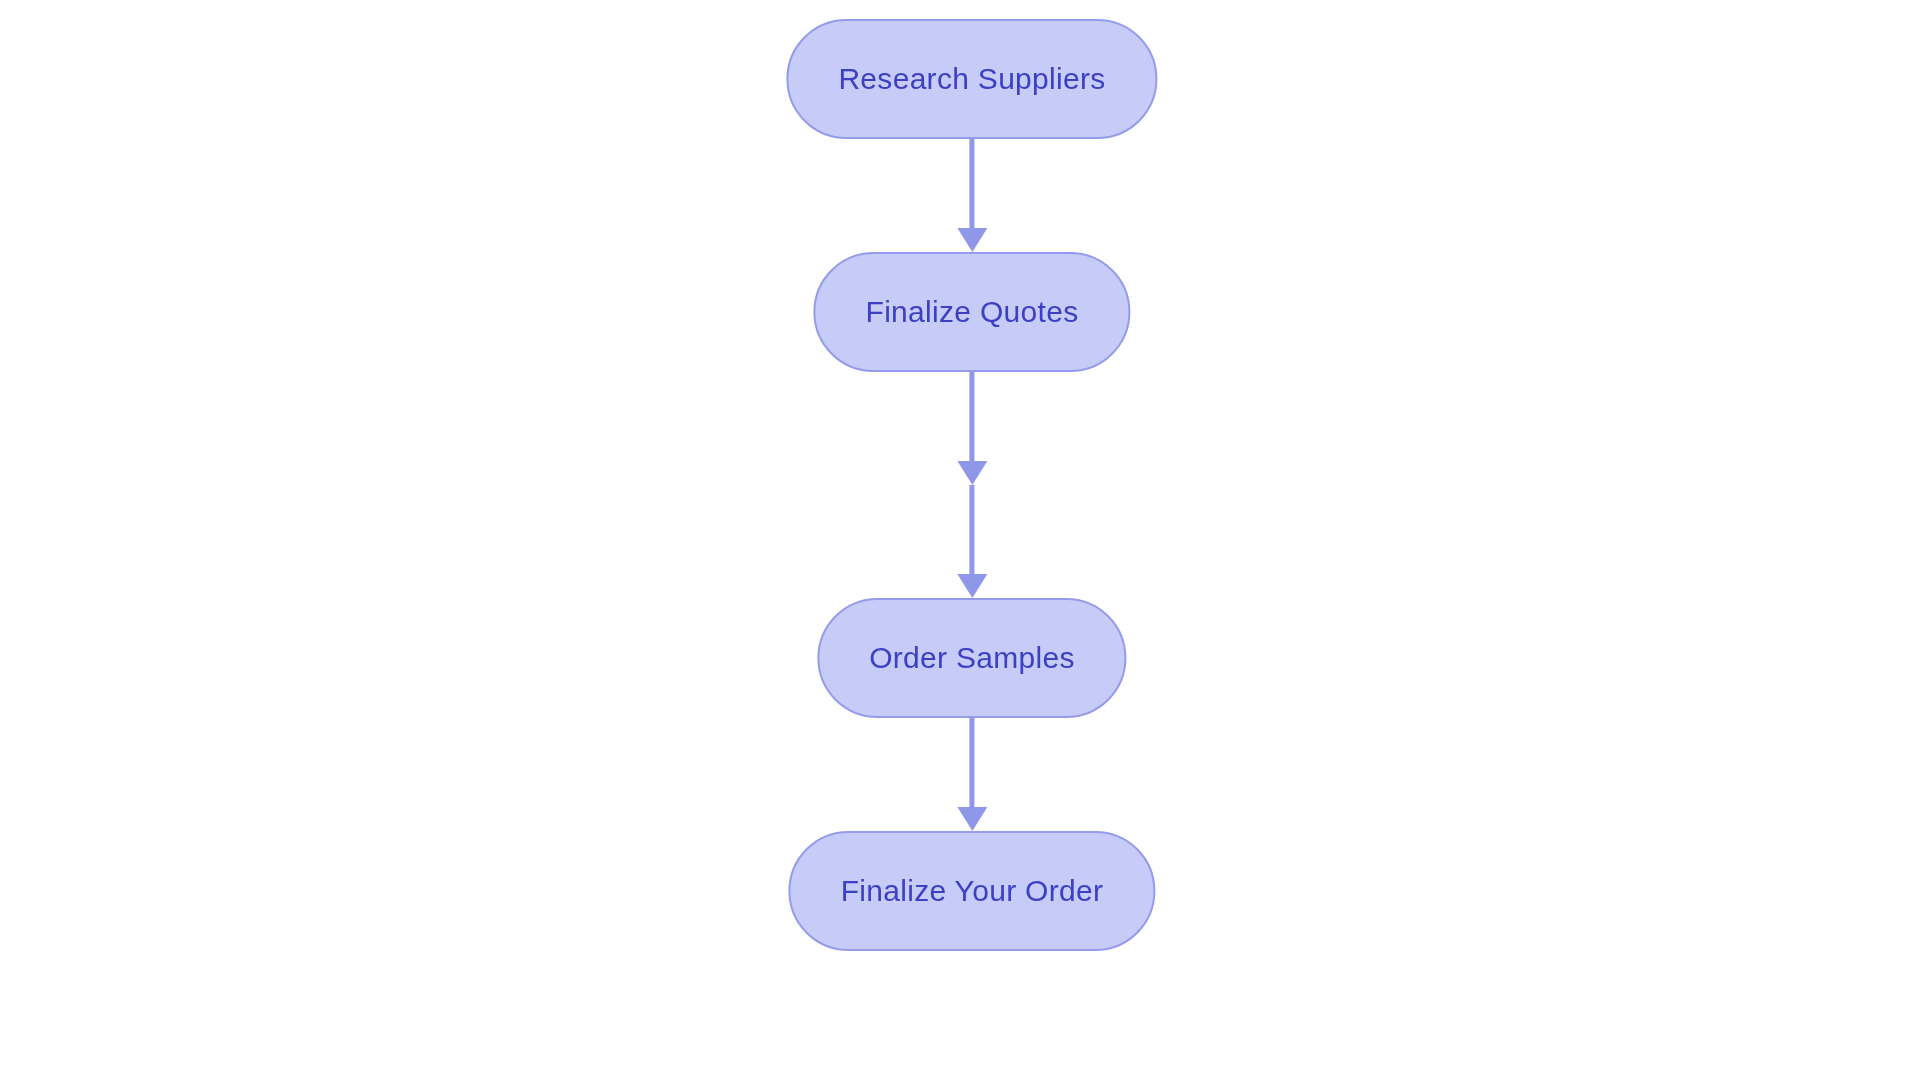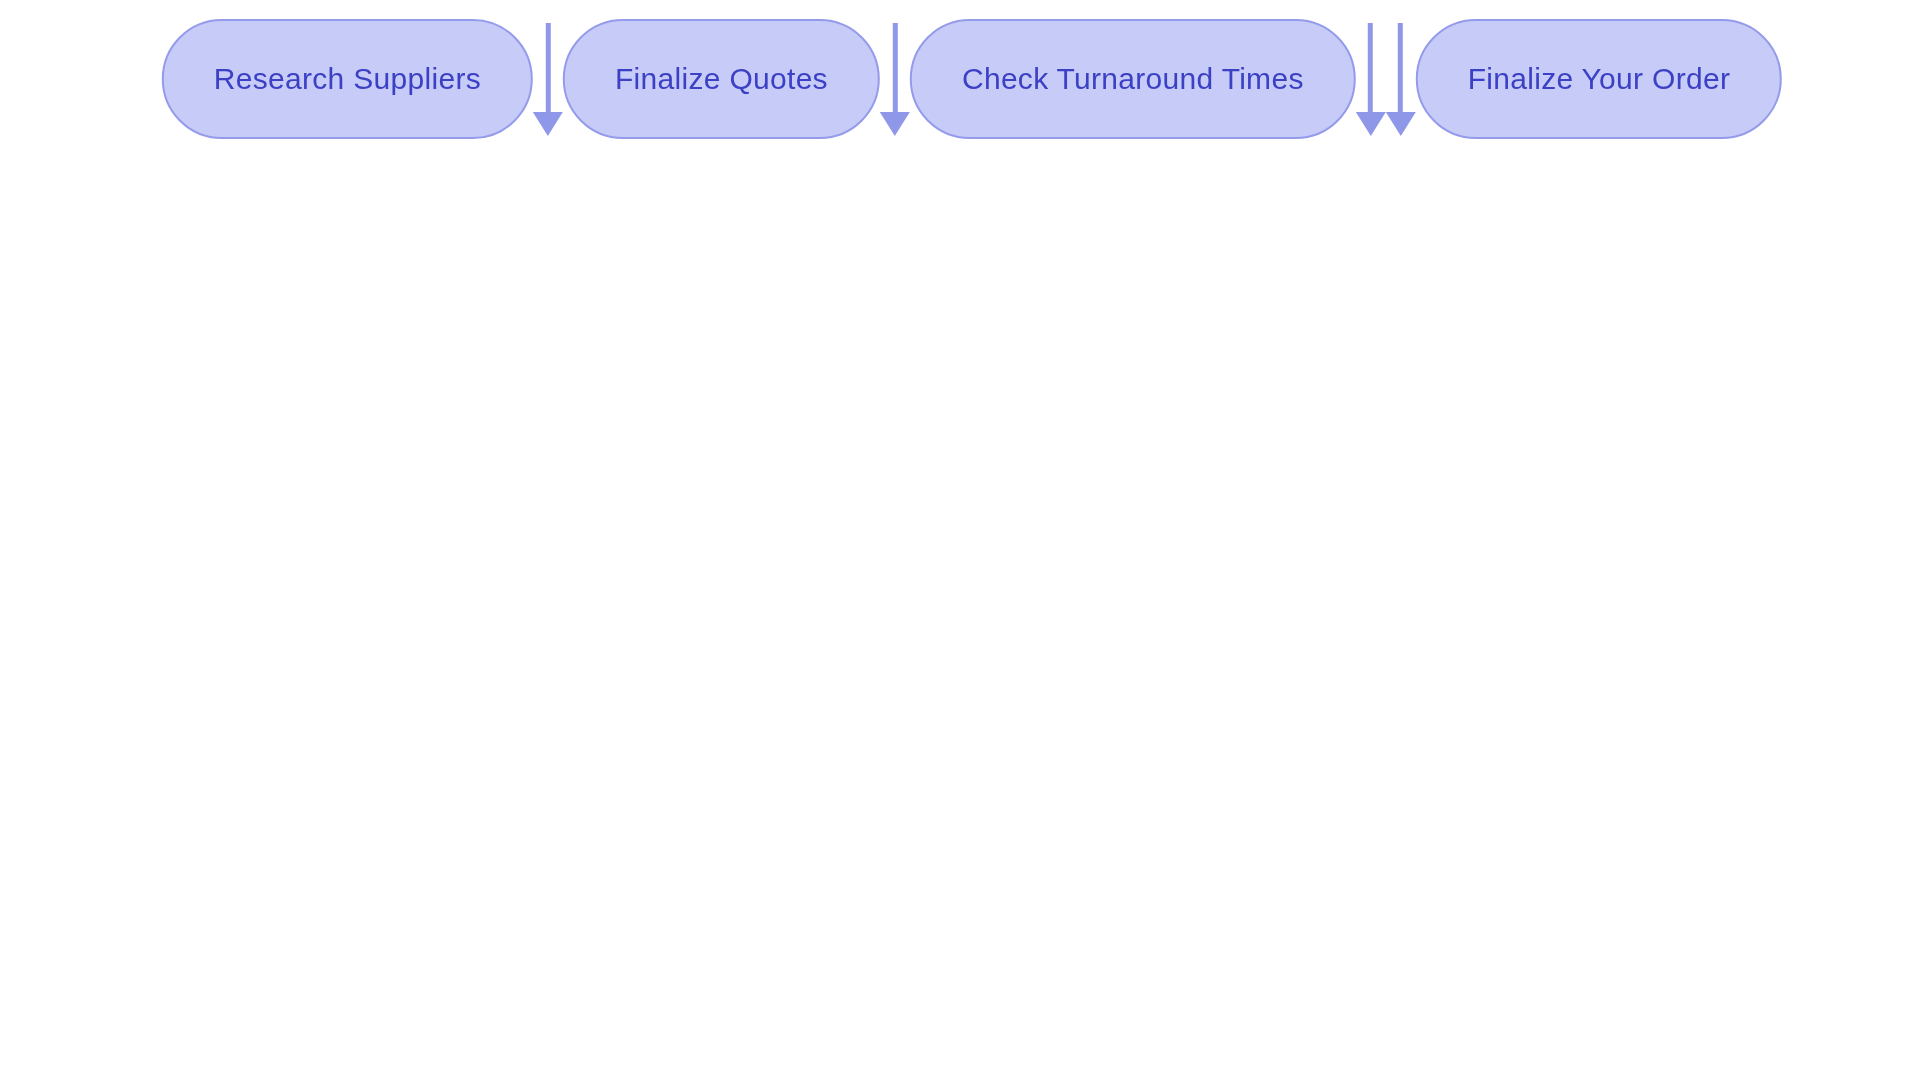--- a/index.html
+++ b/index.html
@@ -13,21 +13,21 @@
     overflow: hidden;
     background: var(--background, #ffffff);
     font-family: "Liberation Sans", sans-serif;
   }
   .flow {
     position: absolute;
     left: 972px;
     top: 19px;
     transform: translateX(-50%);
     display: flex;
-    flex-direction: row;
+    flex-direction: column;
     align-items: center;
   }
   .node {
     box-sizing: border-box;
     height: 120px;
     border-radius: 60px;
     background: var(--node-fill, #c7cbf8);
     border: 2px solid var(--node-border, #949bea);
     display: flex;
     align-items: center;
@@ -76,29 +76,29 @@
 
   <div class="node">
     <span class="node-label">Finalize Quotes</span>
   </div>
 
   <div class="arrow">
     <div class="arrow-line"></div>
     <div class="arrow-head"></div>
   </div>
 
-  <div class="node">
-    <span class="node-label">Check Turnaround Times</span>
-  </div>
 
   <div class="arrow">
     <div class="arrow-line"></div>
     <div class="arrow-head"></div>
   </div>
 
+  <div class="node">
+    <span class="node-label">Order Samples</span>
+  </div>
 
   <div class="arrow">
     <div class="arrow-line"></div>
     <div class="arrow-head"></div>
   </div>
 
   <div class="node">
     <span class="node-label">Finalize Your Order</span>
   </div>
 

